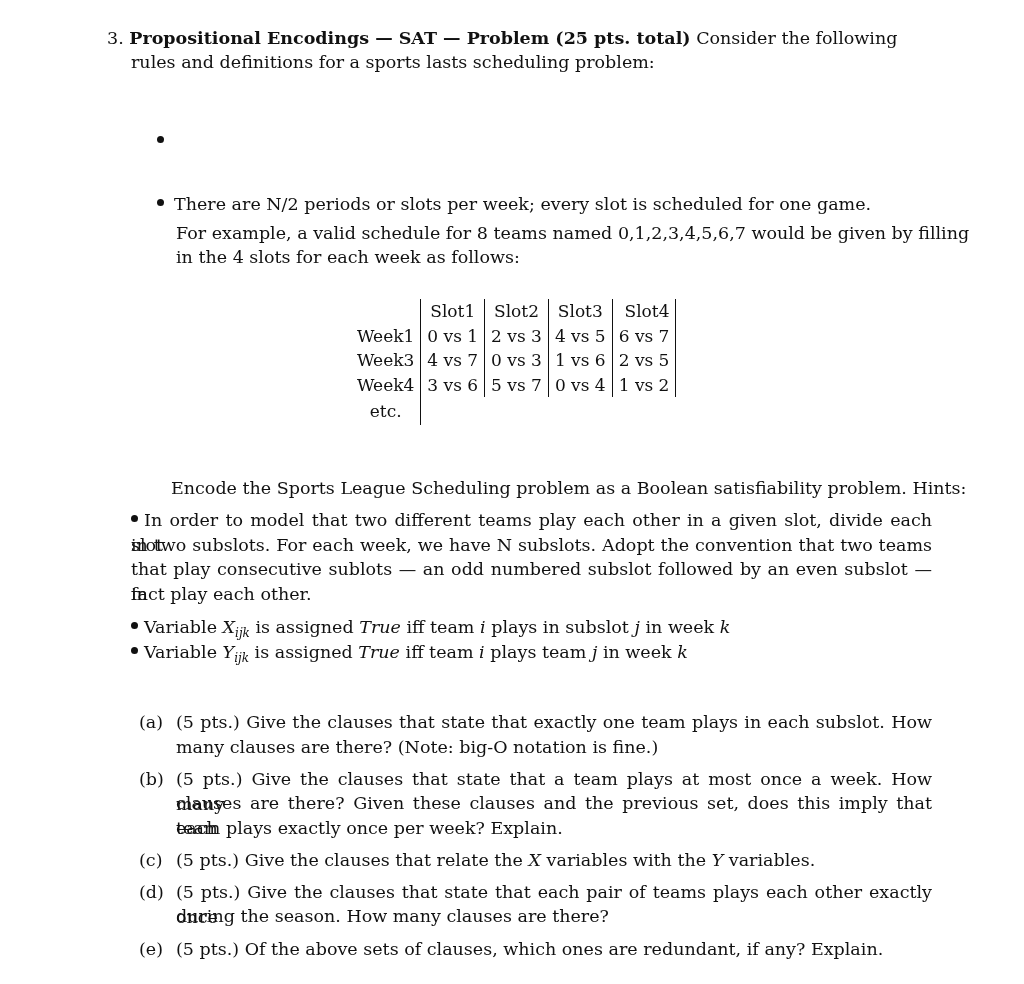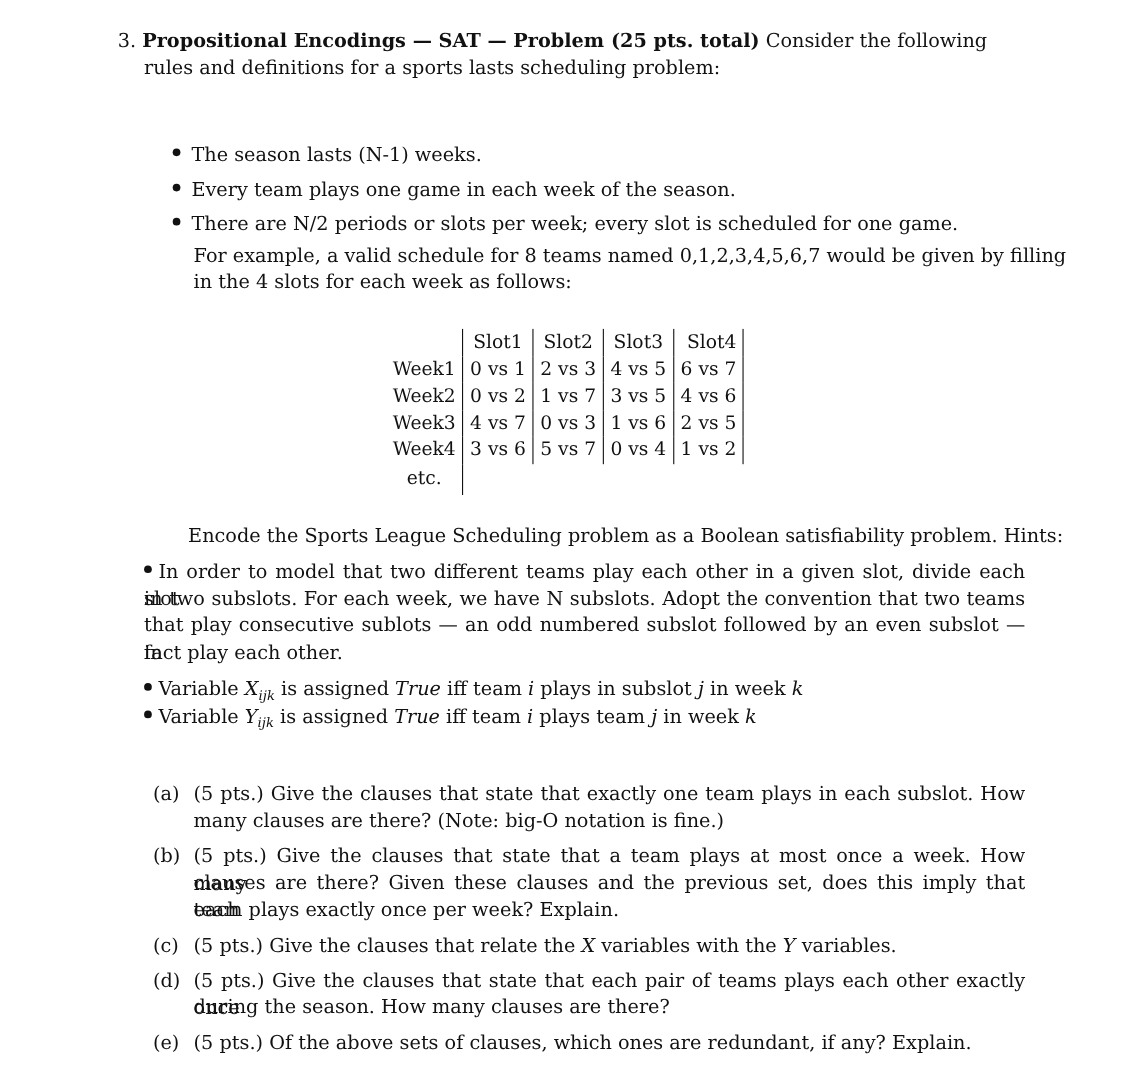--- a/index.html
+++ b/index.html
@@ -26,48 +26,40 @@
 <body>
 
 <div class="page">
 
   <div class="abs" style="left:107px; top:26px;">
     <span>3.</span>
     <span class="b">Propositional Encodings — SAT — Problem (25 pts. total)</span><span> Consider the following</span>
   </div>
   <div class="abs" style="left:131px; top:50px;">rules and definitions for a sports lasts scheduling problem:</div>
 
-  <div class="abs" style="left:157px; top:129px;"><span class="bullet"></span><span>The season lasts (N-1) weeks.</span></div>
-  <div class="abs" style="left:157px; top:161px;"><span class="bullet"></span><span>Every team plays one game in each week of the season.</span></div>
+  <div class="abs" style="left:157px; top:129px;"><span class="bullet"></span></div>
   <div class="abs" style="left:157px; top:192px;"><span class="bullet"></span><span>There are N/2 periods or slots per week; every slot is scheduled for one game.</span></div>
   <div class="abs" style="left:176px; top:221px;">For example, a valid schedule for 8 teams named 0,1,2,3,4,5,6,7 would be given by filling</div>
   <div class="abs" style="left:176px; top:245px;">in the 4 slots for each week as follows:</div>
 
   <table class="sched">
     <tbody>
         <tr>
       <th class="rowhead"></th>
       <th class="vl">Slot1</th>
       <th class="vl">Slot2</th>
       <th class="vl">Slot3</th>
       <th class="vl vr">Slot4</th>
     </tr>
     <tr>
       <td class="rowhead">Week1</td>
       <td class="vl">0 vs 1</td>
       <td class="vl">2 vs 3</td>
       <td class="vl">4 vs 5</td>
       <td class="vl vr">6 vs 7</td>
-    </tr>
-    <tr>
-      <td class="rowhead">Week2</td>
-      <td class="vl">0 vs 2</td>
-      <td class="vl">1 vs 7</td>
-      <td class="vl">3 vs 5</td>
-      <td class="vl vr">4 vs 6</td>
     </tr>
     <tr>
       <td class="rowhead">Week3</td>
       <td class="vl">4 vs 7</td>
       <td class="vl">0 vs 3</td>
       <td class="vl">1 vs 6</td>
       <td class="vl vr">2 vs 5</td>
     </tr>
     <tr>
       <td class="rowhead">Week4</td>

